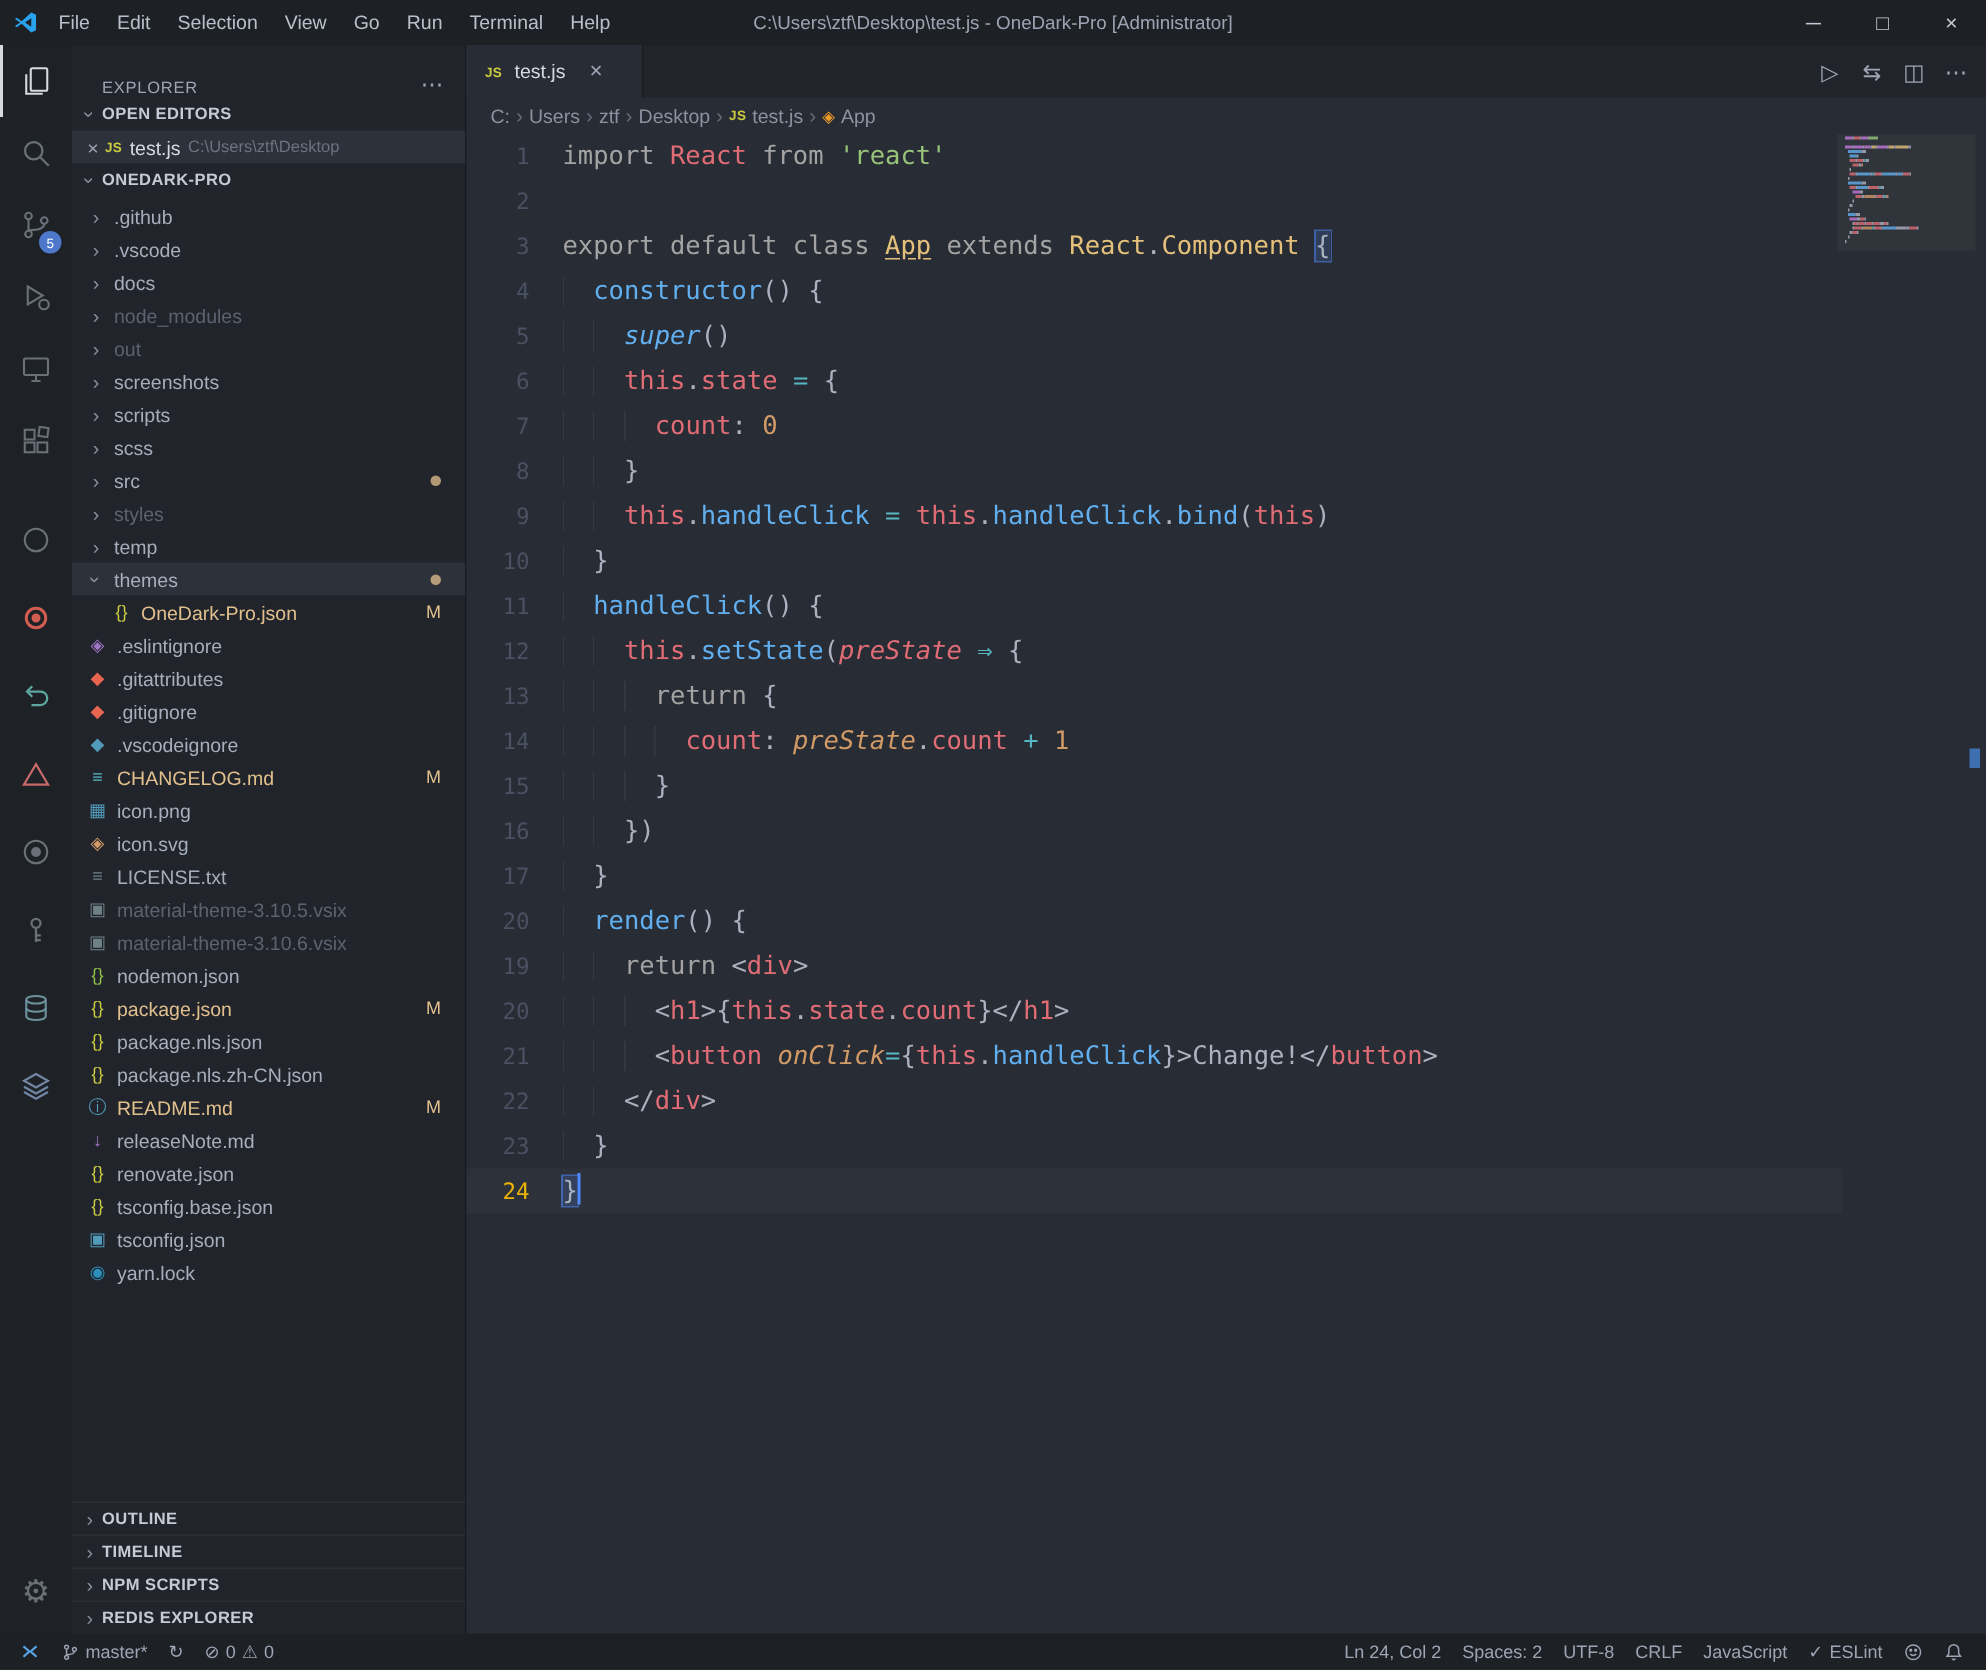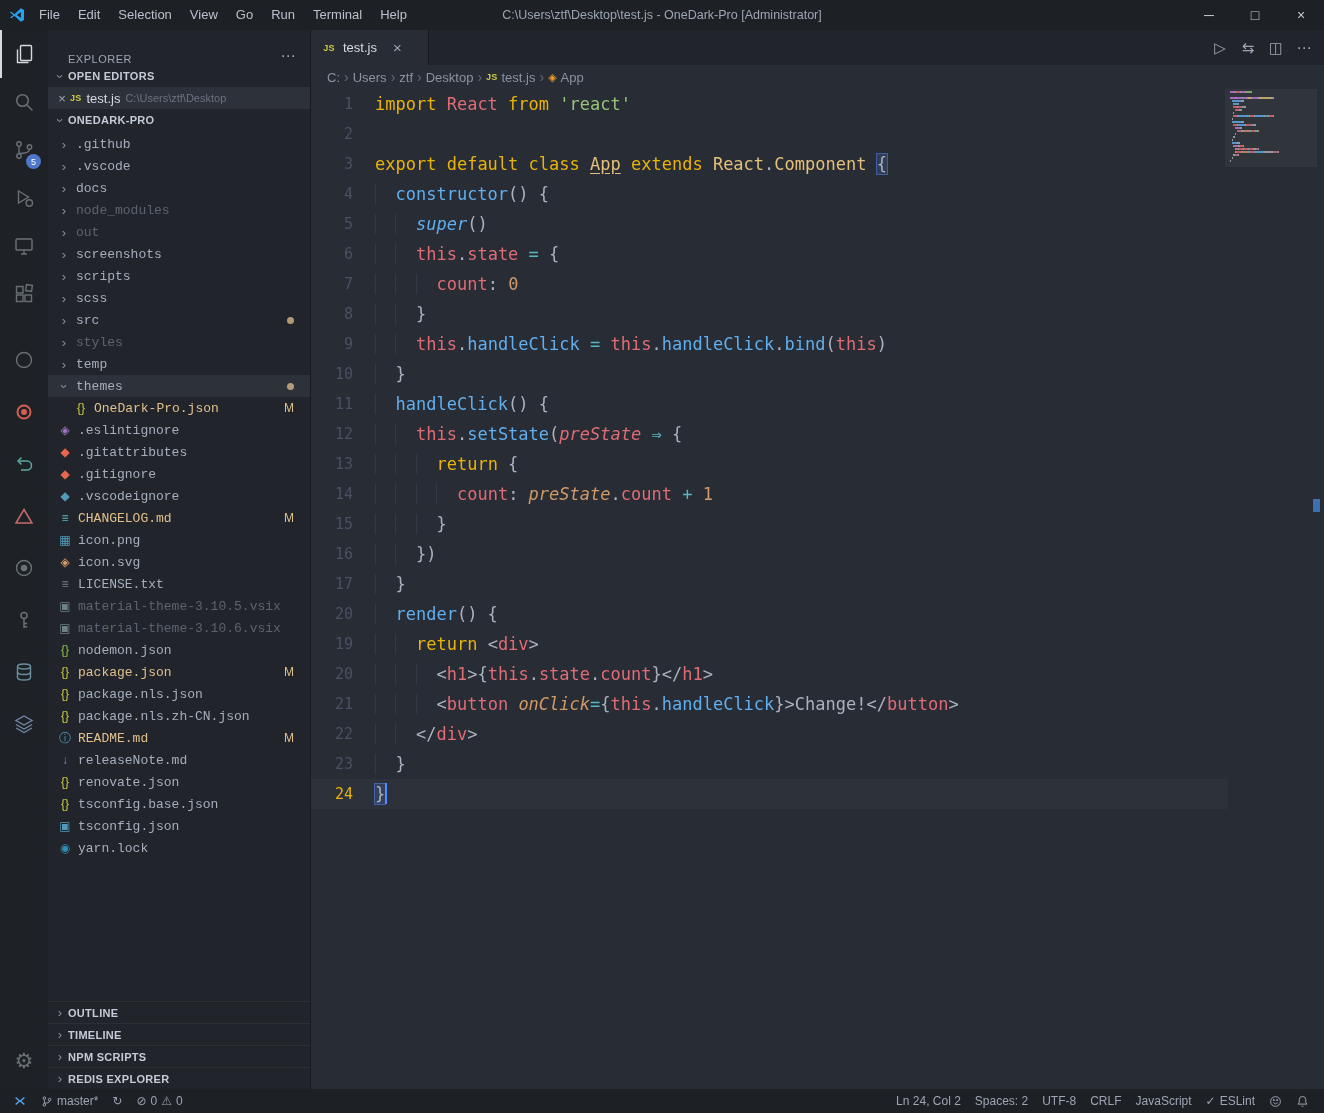--- a/index.html
+++ b/index.html
@@ -43,21 +43,21 @@
   .chev { display:inline-block; width:16px; text-align:center; color:#8a919d; font-size:13px; font-weight:normal; }
   .chev.down { transform:rotate(90deg); }
   .oe-item { height:22px; display:flex; align-items:center; background:#2c313a; padding:0 6px 0 6px; flex:none; white-space:nowrap; overflow:hidden; }
   .oe-close { width:16px; text-align:center; color:#9da5b4; font-size:13px; flex:none; }
   .oe-name { margin:0 5px 0 5px; color:#d7dae0; }
   .oe-detail { color:#6b7280; font-size:11px; overflow:hidden; text-overflow:ellipsis; }
   .tree { flex:1; overflow:hidden; padding-top:2px; }
   .tree-row { height:22px; display:flex; align-items:center; padding:0 8px; color:#a6aebc; white-space:nowrap; }
   .tree-row.selected { background:#2c313a; }
   .tree-row .ico { width:18px; flex:none; text-align:center; font-size:12px; }
-  .tree-row .lbl { margin-left:4px;font-family:Liberation Mono, monospace; }
+  .tree-row .lbl { margin-left:4px; }
   .tree-row.dim .lbl { color:#5c6370; }
   .tree-row.modified .lbl { color:#e2c08d; }
   .spacer { flex:1; }
   .badge-m { color:#e2c08d; font-size:12px; padding-right:8px; }
   .dot { width:7px; height:7px; border-radius:50%; background:#e2c08d; opacity:.75; margin-right:8px; flex:none; }
   .jsmini { font-weight:bold; font-size:9px !important; color:#cbcb41; letter-spacing:.2px; }
   .sb-bottom-header { border-top:1px solid rgba(255,255,255,.05); }
 
   
   .editor { flex:1; display:flex; flex-direction:column; min-width:0; background:#282c34; }
@@ -93,21 +93,21 @@
   .ruler-mark { position:absolute; top:410px; right:4px; width:7px; height:13px; background:#3e6fb0; display:block; }
 
   
   .statusbar { height:24px; background:#1d2025; display:flex; align-items:center; font-size:12px; color:#9da5b4; flex:none; padding:0 8px 0 6px; }
   .sb-left, .sb-right { display:flex; align-items:center; height:100%; }
   .sb-right { margin-left:auto; }
   .sbi { padding:0 7px; display:flex; align-items:center; gap:4px; height:24px; white-space:nowrap; }
   .remote { color:#57a5e8; }
   .sbi svg { display:block; }
 </style>
-<style>.tk-p{color:#eab308}.tk-r{color:#e06c75}.tk-b{color:#61afef}.tk-y{color:#e5c07b}.tk-g{color:#98c379}.tk-o{color:#d19a66}.tk-c{color:#56b6c2}.tk-w{color:#abb2bf}.tk-ri{color:#e06c75}.tk-oi{color:#d19a66}.tk-bi{color:#61afef}.tk-yu{color:#e5c07b}.tk-bm{color:#abb2bf}</style></head>
+<style>.tk-p{color:#a3a3a3}.tk-r{color:#e06c75}.tk-b{color:#61afef}.tk-y{color:#e5c07b}.tk-g{color:#98c379}.tk-o{color:#d19a66}.tk-c{color:#56b6c2}.tk-w{color:#abb2bf}.tk-ri{color:#e06c75}.tk-oi{color:#d19a66}.tk-bi{color:#61afef}.tk-yu{color:#e5c07b}.tk-bm{color:#abb2bf}</style></head>
 <body>
 
 <div class="window">
 
   <div class="titlebar">
     <span class="vs-logo">
       <svg width="16" height="16" viewBox="0 0 100 100">
           <path fill="#2aa3ef" d="M74 8 34 45 14 30 6 35l22 15L6 65l8 5 20-15 40 37 20-10V18L74 8zm0 24v36L48 50 74 32z"></path>
         </svg>
     </span>

